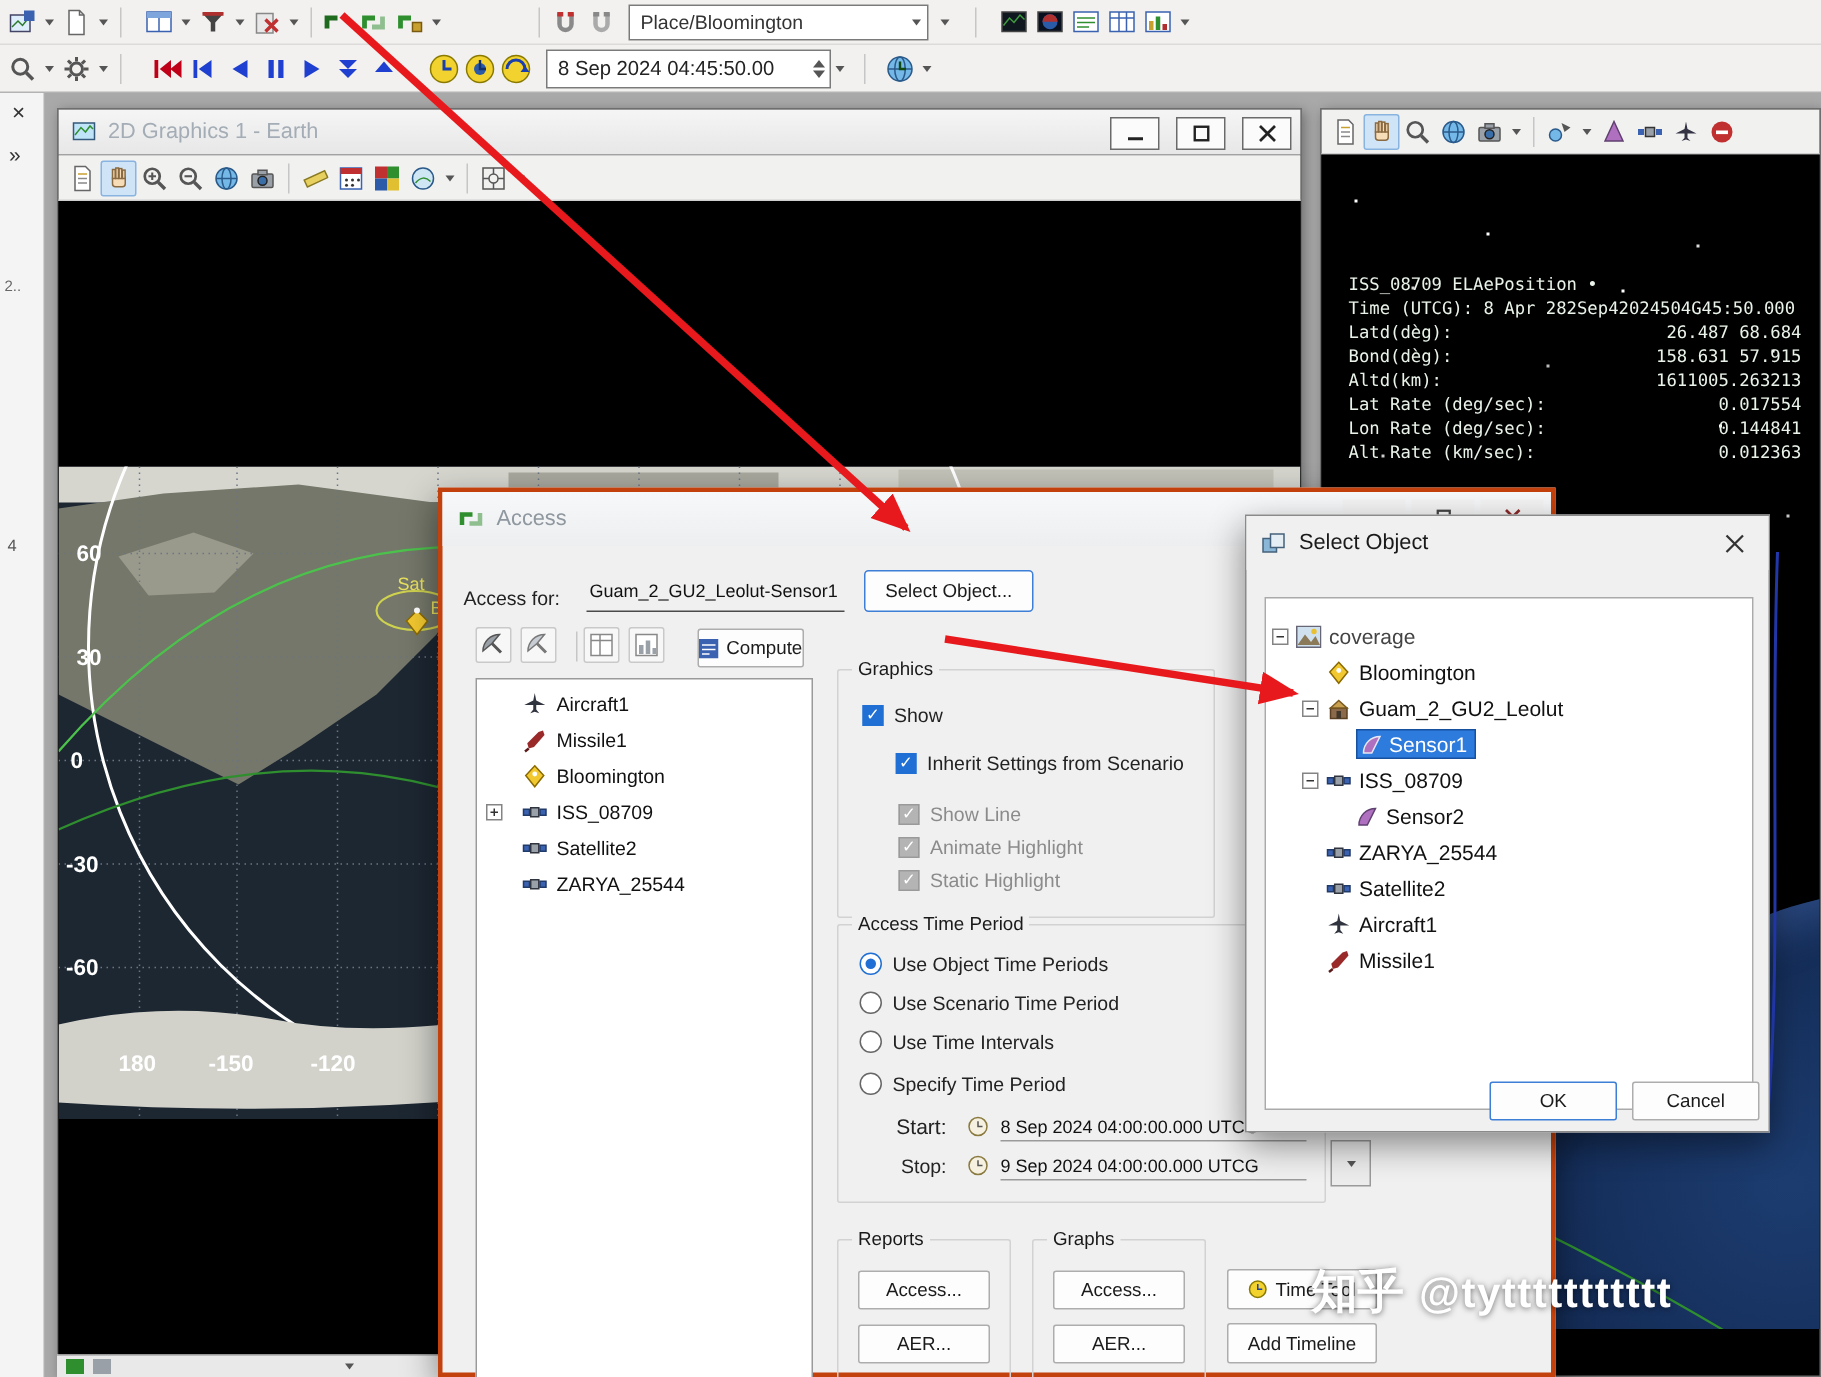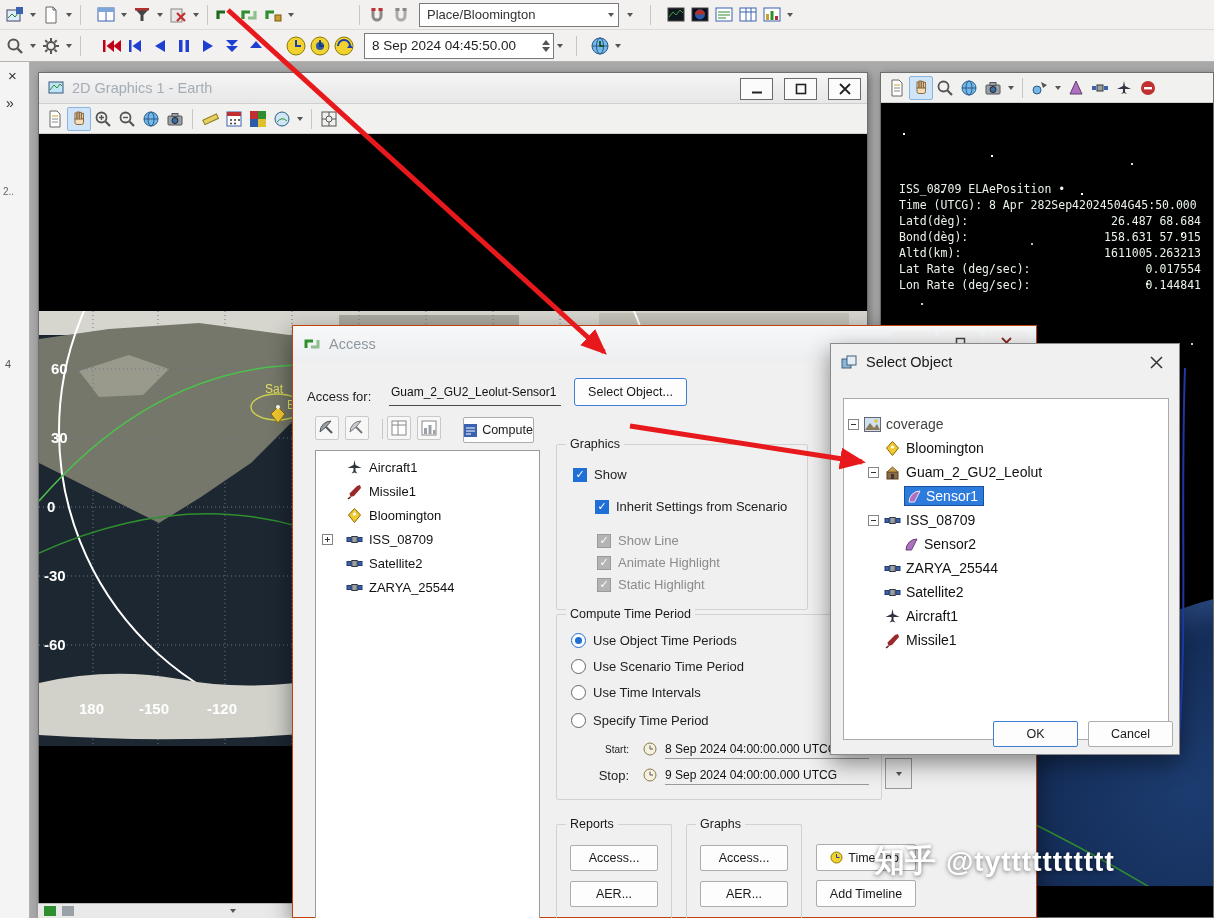--- a/index.html
+++ b/index.html
@@ -22,21 +22,21 @@
 
 .window{position:absolute;background:#000;border:1px solid #6e6e6e;box-shadow:2px 2px 8px rgba(0,0,0,.35)}
 .titlebar{height:31px;background:linear-gradient(#f5f5f5,#e7e7e7);display:flex;align-items:center;padding:0 8px;gap:7px;border-bottom:1px solid #cfcfcf}
 .wtitle{color:#a4adb6;font-size:14.5px}
 .capbtns{position:absolute;right:6px;top:5px;display:flex;gap:11px}
 .capbtn{width:33px;height:22px;background:#fbfbfb;border:1px solid #6a6a6a;display:flex;align-items:center;justify-content:center}
 .wtoolbar{height:30px;background:#f1f1f0;border-bottom:1px solid #cfcfcf;display:flex;align-items:center;padding:0 4px}
 .wcontent{position:relative;background:#000;overflow:hidden}
 .pressed{background:#cfe4f7;border:1px solid #8ab4e0;border-radius:2px}
 
-.dlg{position:absolute;background:#f0f0f0;border:1px solid #c2410c;box-shadow:0 8px 22px rgba(0,0,0,.45)}
+.dlg{position:absolute;background:#f0f0f0;border:3px solid #c2410c;box-shadow:0 8px 22px rgba(0,0,0,.45)}
 .dlgtitle{height:36px;display:flex;align-items:center;gap:8px;padding:0 10px;background:#f0f0f0}
 .dlgtitle.lt{background:linear-gradient(#f7f8f9,#eceef0)}
 .btn{display:flex;align-items:center;justify-content:center;gap:5px;background:#fdfdfd;border:1px solid #adadad;border-radius:2px;font-size:12.5px;color:#1a1a1a;cursor:default}
 .btn.primary{border:1px solid #3d7fd6}
 .gbox{position:absolute;border:1px solid #d2d2d2;border-radius:2px}
 .glabel{position:absolute;top:-8px;left:9px;background:#f0f0f0;padding:0 4px;font-size:12.5px;color:#1a1a1a}
 .check{width:14px;height:14px;display:flex;align-items:center;justify-content:center;font-size:11px;color:#fff;flex:none}
 .check.blue{background:#1f6fd4;border:1px solid #1f6fd4}
 .check.gray{background:#b4b4b4;border:1px solid #9a9a9a}
 .radio{width:15px;height:15px;border-radius:50%;border:1px solid #666;background:#fff;display:flex;align-items:center;justify-content:center;flex:none}
@@ -563,20 +563,24 @@
             <span>1611005.263213</span>
           </div>
         <div class="tlrow">
             <span>Lat Rate (deg/sec):</span>
             <span>0.017554</span>
           </div>
         <div class="tlrow">
             <span>Lon Rate (deg/sec):</span>
             <span>0.144841</span>
           </div>
+        <div class="tlrow">
+            <span>Alt Rate (km/sec):</span>
+            <span>0.012363</span>
+          </div>
       </div>
 
     </div>
   </div>
 
   <div class="abs" style="left:38px;top:903px;width:266px;height:15px;background:#e9e9e9;border-top:1px solid #bbb;display:flex;align-items:center;gap:6px;padding:0 6px;z-index:3">
     <span class="icn">
         <svg width="12" height="10">
           <rect width="12" height="10" fill="#2f8f2f"></rect>
         </svg>
@@ -753,41 +757,41 @@
         <span class="check gray">✓</span>
         <span style="font-size:13px">Animate Highlight</span>
       </div>
       <div class="abs" style="left:40px;top:132px;display:flex;align-items:center;gap:7px;color:#8b8b8b">
         <span class="check gray">✓</span>
         <span style="font-size:13px">Static Highlight</span>
       </div>
     </div>
 
     <div class="gbox" style="left:263px;top:288px;width:326px;height:186px">
-      <span class="glabel">Compute Time Period</span>
+      <span class="glabel">Access Time Period</span>
       <div class="abs" style="left:14px;top:18px;display:flex;align-items:center;gap:7px">
         <span class="radio on">
             <i></i>
           </span>
         <span style="font-size:13px">Use Object Time Periods</span>
       </div>
       <div class="abs" style="left:14px;top:44px;display:flex;align-items:center;gap:7px">
         <span class="radio"></span>
         <span style="font-size:13px">Use Scenario Time Period</span>
       </div>
       <div class="abs" style="left:14px;top:70px;display:flex;align-items:center;gap:7px">
         <span class="radio"></span>
         <span style="font-size:13px">Use Time Intervals</span>
       </div>
       <div class="abs" style="left:14px;top:98px;display:flex;align-items:center;gap:7px">
         <span class="radio"></span>
         <span style="font-size:13px">Specify Time Period</span>
       </div>
       <div class="abs" style="left:14px;top:124px;width:298px;display:flex;align-items:center">
-        <span style="width:58px;text-align:right;font-size:10px">Start:</span>
+        <span style="width:58px;text-align:right;font-size:14px">Start:</span>
         <span class="icn" style="margin:0 8px 0 14px">
             <svg width="14" height="14">
               <circle cx="7" cy="7" r="6" fill="#f5f0e0" stroke="#8a7a40"></circle>
               <path d="M7 3.5 V7 H10" stroke="#555" fill="none"></path>
             </svg>
           </span>
         <span class="fieldline" style="flex:1;height:20px;border-bottom:1px solid #9a9a9a">
             <span>8 Sep 2024 04:00:00.000 UTCG</span>
           </span>
       </div>

